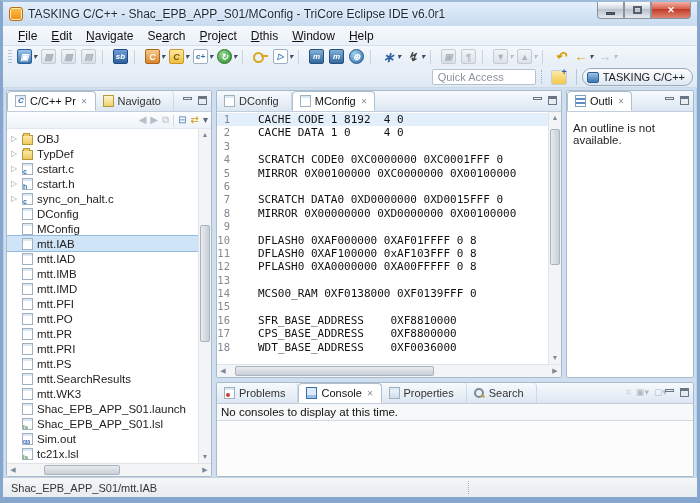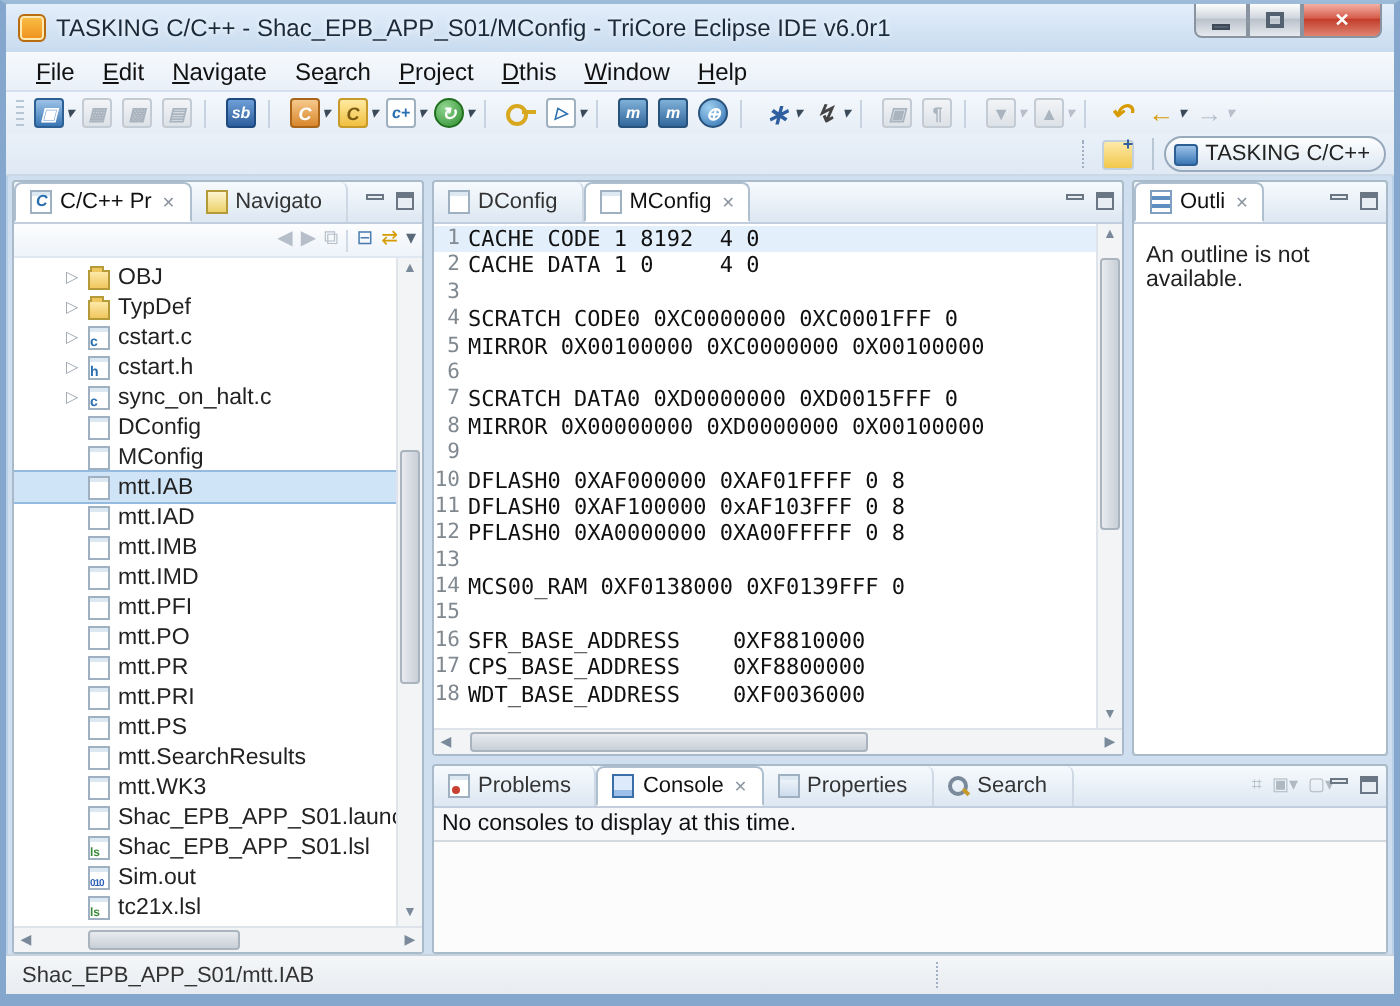--- a/index.html
+++ b/index.html
@@ -112,21 +112,21 @@
 
   
   .ltoolbar { height:17px; background:linear-gradient(#fcfdfe,#eef3f9); border-bottom:1px solid #dfe7f0;
     display:flex; align-items:center; justify-content:flex-end; padding-right:3px; gap:4px; flex:none; }
   .lt-ic { font-size:10px; color:#b6bfc9; line-height:1; }
   .lt-ic.blue { color:#4a7ab0; }
   .lt-ic.gold { color:#d79b00; }
   .lt-sep { width:1px; height:11px; background:#d0dae4; }
   .treewrap { flex:1; display:flex; min-height:0; }
   .tree { flex:1; overflow:hidden; padding-top:2px; }
-  .trow { display:flex; align-items:center; height:15px; padding-left:26px; white-space:nowrap; font-size:11.5px; }
+  .trow { display:flex; align-items:center; height:15px; padding-left:4px; white-space:nowrap; font-size:11.5px; }
   .trow .tw { width:11px; flex:none; font-size:8px; color:#9aa4ae; }
   .trow.arrow .tw::before { content:"▷"; }
   .trow .ficon { width:11px; height:12px; flex:none; margin-right:4px; position:relative;
     background:#fff; border:1px solid #9fb0c0; box-shadow:inset 0 2px 0 #dce8f2; }
   .trow .ovl { position:absolute; left:0px; bottom:-1px; font-size:7px; font-weight:bold; color:#2a6fb0; font-style:normal; }
   .trow.folder .ficon { background:linear-gradient(#fde9a8,#f0c75e); border:1px solid #b59a3a; height:10px; margin-top:2px; box-shadow:none; }
   .trow.folder .ficon::before { content:""; position:absolute; left:0; top:-3px; width:5px; height:2px;
     background:#f0c75e; border:1px solid #b59a3a; border-bottom:none; }
   .trow.lsl .ovl { color:#3a8a3a; font-size:6px; }
   .trow.out .ovl { color:#2a5fb8; font-size:5px; letter-spacing:-0.5px; }
@@ -143,21 +143,21 @@
   .hscroll .sp { flex:1; height:100%; position:relative; }
   .hthumb { position:absolute; top:1px; bottom:1px; background:linear-gradient(#e8ebef,#c9cfd7);
     border:1px solid #aab4bf; border-radius:2px; }
 
   
   .ebody { flex:1; display:flex; min-height:0; }
   .ecode { flex:1; overflow:hidden; font-family:"DejaVu Sans Mono", monospace; font-size:11px;
     padding-top:1px; min-width:0; }
   .eline { display:flex; height:13.4px; line-height:13.4px; white-space:pre; }
   .eline .ln { width:17px; flex:none; text-align:right; color:#808890; padding-right:4px; font-size:10.5px; }
-  .eline .ct { color:#111; }
+  .eline .ct { color:#111;margin-left:24px; }
   .eline.cur { background:#e3effb; }
 
   
   .omsg { padding:10px 6px; font-size:11.5px; color:#222; }
 
   
   .cbody { flex:1; background:#fcfcfc; min-height:0; }
   .cmsg { height:17px; line-height:17px; padding-left:4px; border-bottom:1px solid #d4d9df;
     font-size:11.5px; color:#111; background:#f7f8f9; }
   .chead-tools { position:absolute; right:26px; top:5px; display:flex; gap:5px; align-items:center; }
@@ -337,20 +337,21 @@
         </span>
 
         <span class="tbtn t-disarr">
           <i class="g">→</i>
           <i class="dd">▾</i>
         </span>
       </span>
   </div>
 
   <div class="qarow">
+    <span class="qabox">Quick Access</span>
     <span class="qsep"></span>
     <span class="persp-open"></span>
     <span class="vsep"></span>
     <span class="persp-btn">
       <span class="pic"></span>
       <span>TASKING C/C++</span>
     </span>
   </div>
 
   <div class="main">

